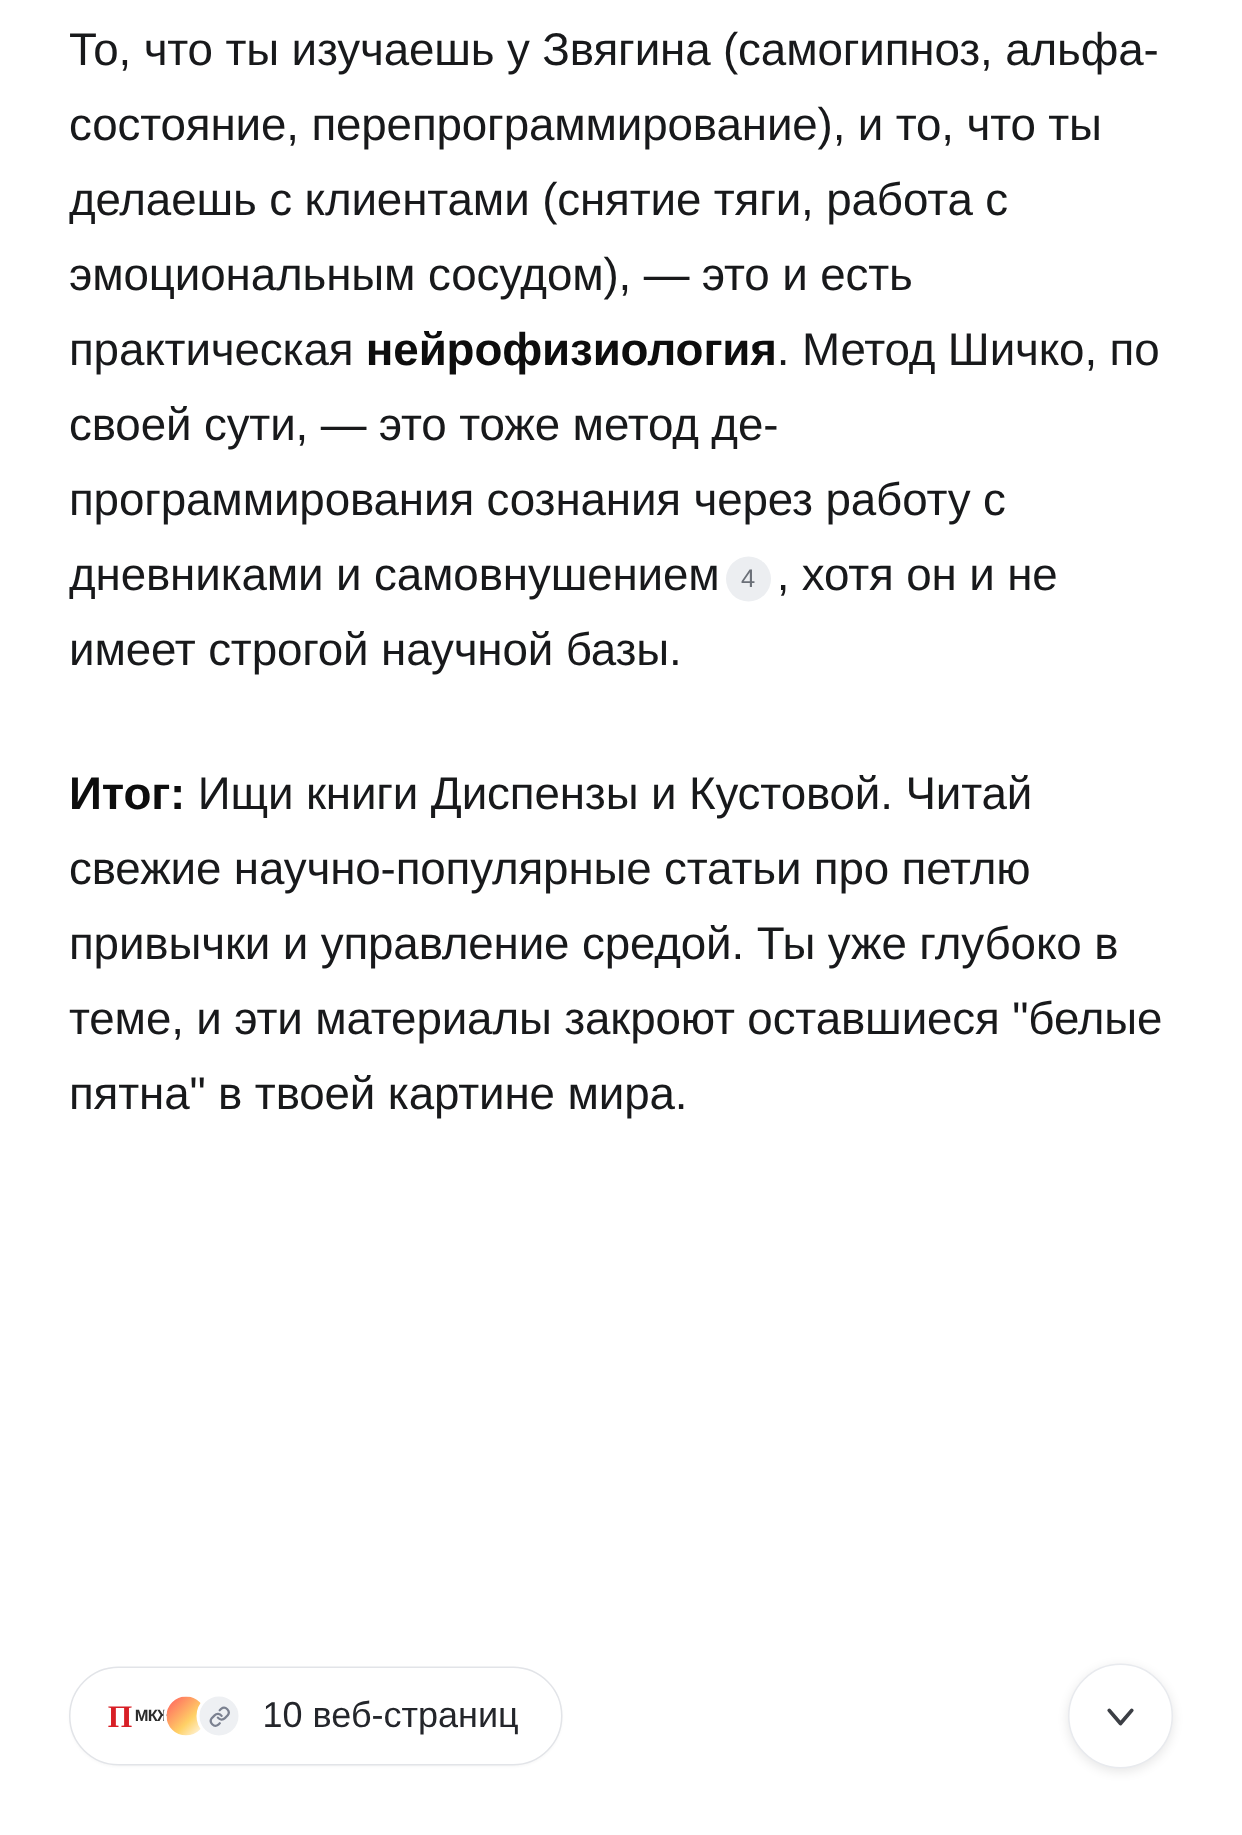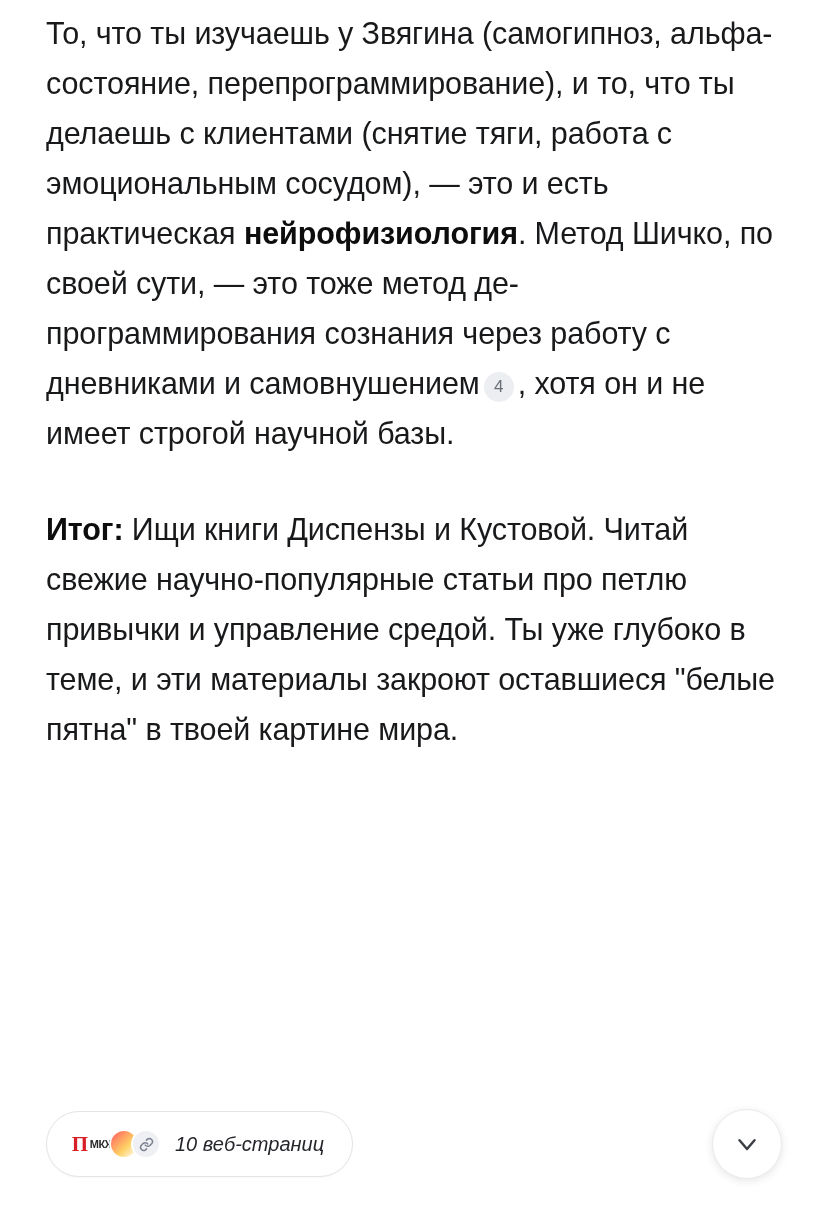--- a/index.html
+++ b/index.html
@@ -95,24 +95,23 @@
     color: #fff;
     overflow: hidden;
     flex: none;
   }
   .fav:first-child { margin-left: 0; }
   .fav-1 { background: #ffffff; color: #d81f26; border: 2px solid #ffffff; font-family: "Liberation Serif", serif; font-size: 21px; }
   .fav-2 { background: #ffffff; color: #2b2b2b; font-size: 11px; letter-spacing: -0.5px; }
   .fav-3 { background: linear-gradient(135deg,#ff5a5f 0%,#ffd166 60%,#ffffff 100%); }
   .fav-4 { background: #eef0f3; color: #7b8190; font-size: 16px; }
   .sources-label {
-    font-size: 20px;
+    font-size: 24px;
     color: #24262b;
     white-space: nowrap;
-    font-style: italic;
   }
   .scroll-fab {
     width: 70px;
     height: 70px;
     border-radius: 50%;
     background: #ffffff;
     border: 1px solid #e8eaee;
     box-shadow: 0 2px 8px rgba(0,0,0,0.10);
     display: flex;
     align-items: center;

